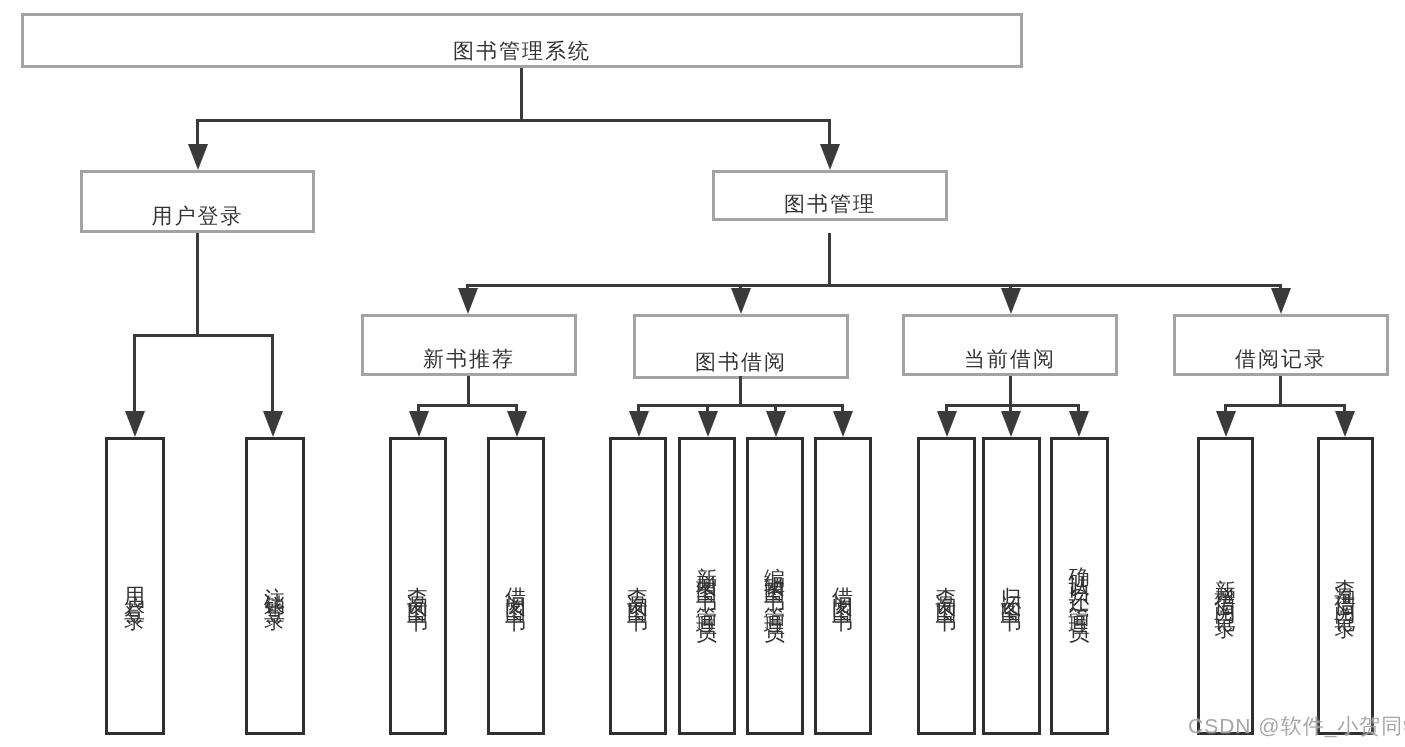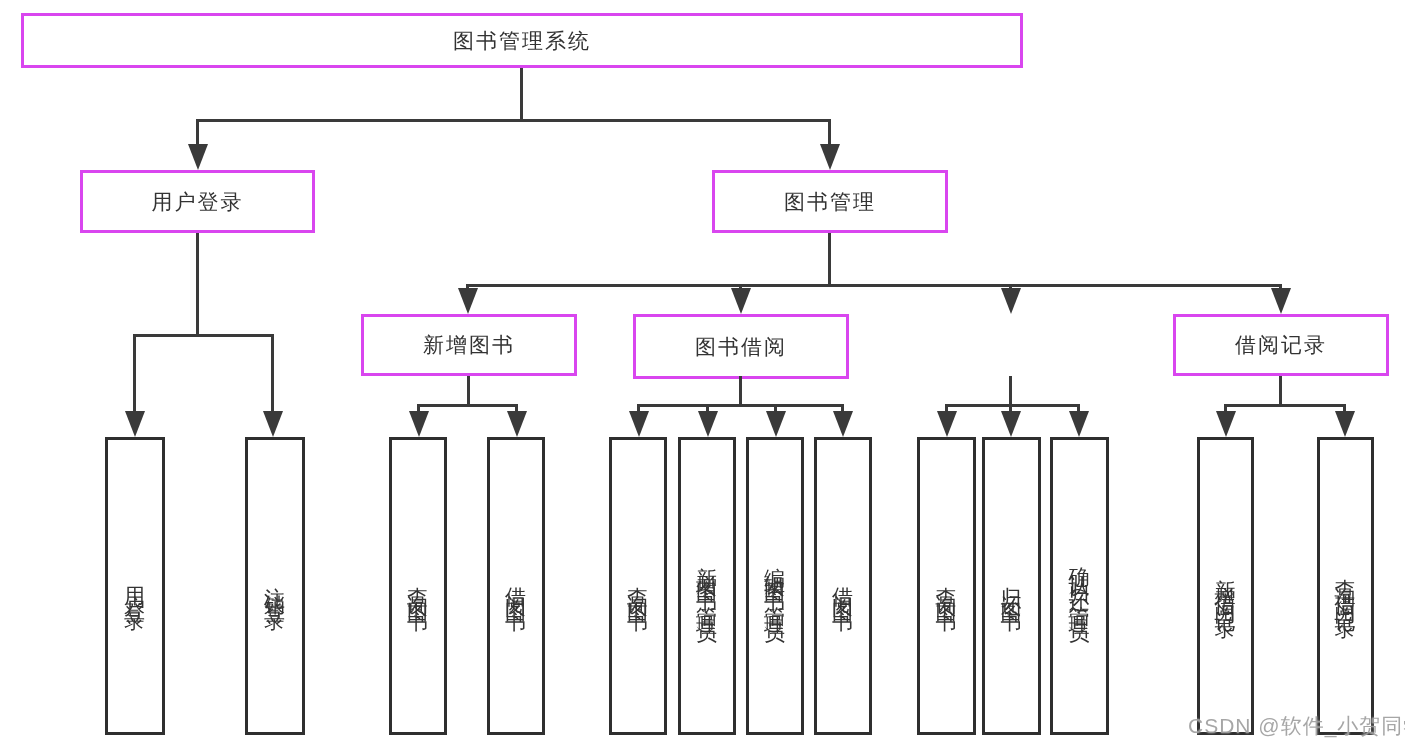--- a/index.html
+++ b/index.html
@@ -2,21 +2,21 @@
 <html><head>
 <meta charset="utf-8">
 <style>
   html,body{margin:0;padding:0;background:#ffffff;}
   .canvas{
     position:relative;width:1405px;height:747px;background:#ffffff;overflow:hidden;
     font-family:"Liberation Sans","DejaVu Sans",sans-serif;color:#333333;
   }
   .node{
     position:absolute;box-sizing:border-box;background:#ffffff;
-    border:3px solid #d946ef;display:flex;align-items:center;justify-content:center;
+    border:3px solid #a3a3a3;display:flex;align-items:flex-end;justify-content:center;
     font-size:21px;letter-spacing:2px;white-space:nowrap;
   }
   .vnode{
     position:absolute;box-sizing:border-box;background:#ffffff;
     border:3px solid #2f2f2f;display:flex;align-items:center;justify-content:center;
   }
   .vtext{
     writing-mode:vertical-rl;text-orientation:mixed;
     font-size:21px;letter-spacing:8px;line-height:1;color:#333333;
   }
@@ -46,21 +46,21 @@
   <div class="vl" style="left:520px;top:68px;height:52px;"></div>
   <div class="hl" style="left:197px;top:119px;width:634px;"></div>
   <div class="vl" style="left:196px;top:119px;height:27px;"></div>
   <div class="ar" style="left:188px;top:144px;"></div>
   <div class="vl" style="left:828px;top:119px;height:27px;"></div>
   <div class="ar" style="left:820px;top:144px;"></div>
 
   <div class="node" style="left:80px;top:170px;width:235px;height:63px;">
     <span>用户登录</span>
   </div>
-  <div class="node" style="left:712px;top:170px;width:236px;height:63px;">
+  <div class="node" style="left:712px;top:170px;width:236px;height:51px;">
     <span>图书管理</span>
   </div>
 
   <div class="vl" style="left:196px;top:233px;height:102px;"></div>
   <div class="hl" style="left:133px;top:334px;width:141px;"></div>
   <div class="vl" style="left:133px;top:334px;height:78px;"></div>
   <div class="ar" style="left:125px;top:411px;"></div>
   <div class="vl" style="left:271px;top:334px;height:78px;"></div>
   <div class="ar" style="left:263px;top:411px;"></div>
 
@@ -69,24 +69,27 @@
   <div class="vl" style="left:466px;top:284px;height:6px;"></div>
   <div class="ar" style="left:458px;top:288px;"></div>
   <div class="vl" style="left:739px;top:284px;height:6px;"></div>
   <div class="ar" style="left:731px;top:288px;"></div>
   <div class="vl" style="left:1009px;top:284px;height:6px;"></div>
   <div class="ar" style="left:1001px;top:288px;"></div>
   <div class="vl" style="left:1279px;top:284px;height:6px;"></div>
   <div class="ar" style="left:1271px;top:288px;"></div>
 
   <div class="node" style="left:361px;top:314px;width:216px;height:62px;">
-    <span>新增图书</span>
+    <span>新书推荐</span>
   </div>
   <div class="node" style="left:633px;top:314px;width:216px;height:65px;">
     <span>图书借阅</span>
+  </div>
+  <div class="node" style="left:902px;top:314px;width:216px;height:62px;">
+    <span>当前借阅</span>
   </div>
   <div class="node" style="left:1173px;top:314px;width:216px;height:62px;">
     <span>借阅记录</span>
   </div>
 
   <div class="vl" style="left:467px;top:376px;height:29px;"></div>
   <div class="hl" style="left:417px;top:404px;width:101px;"></div>
   <div class="vl" style="left:417px;top:404px;height:9px;"></div>
   <div class="ar" style="left:409px;top:411px;"></div>
   <div class="vl" style="left:515px;top:404px;height:9px;"></div>

